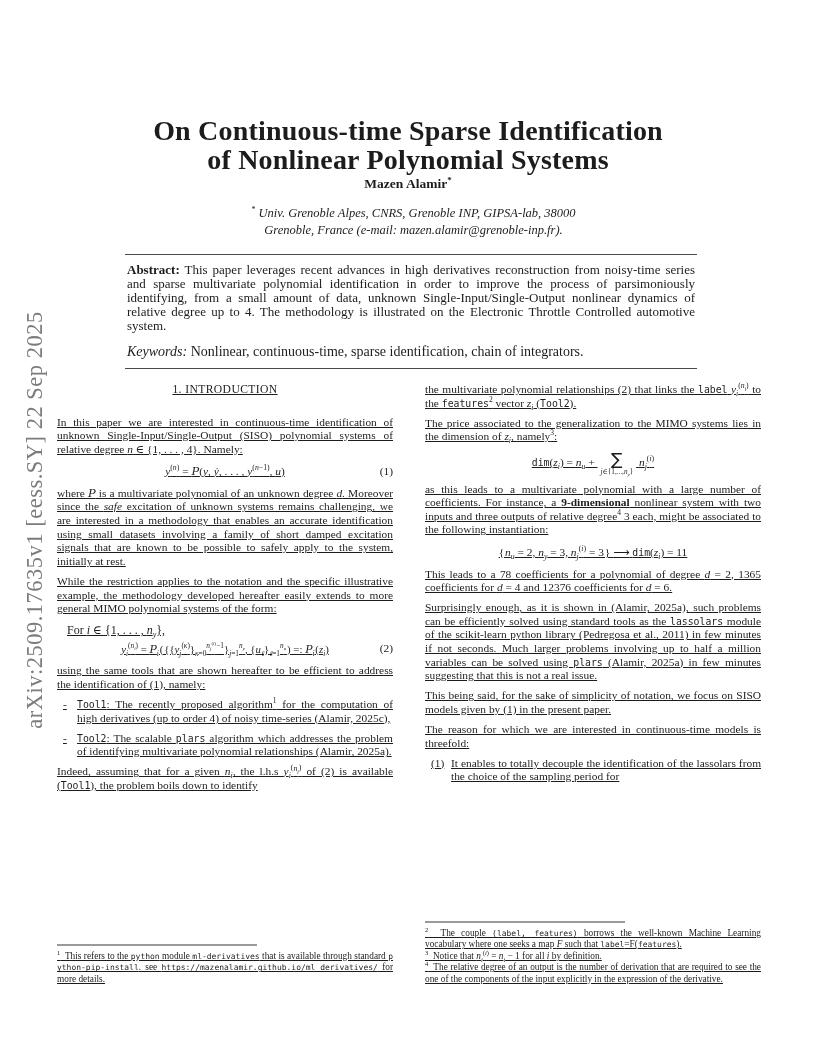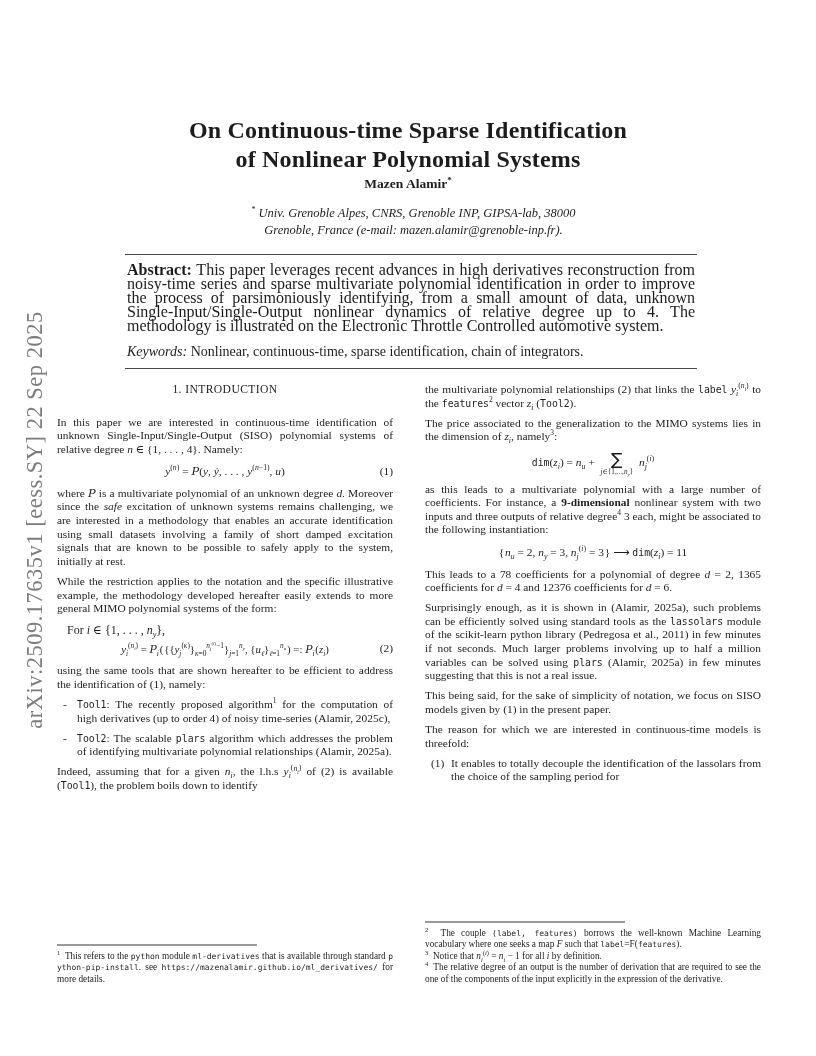--- a/index.html
+++ b/index.html
@@ -7,33 +7,33 @@
     width:816px;height:1056px;background:#ffffff;position:relative;
     font-family:"Liberation Serif","DejaVu Serif",serif;color:#1c1c1c;
     overflow:hidden;
   }
   .arxiv-banner{
     position:absolute;left:22px;top:520px;
     transform:rotate(-90deg) translateX(-50%);transform-origin:0 0;
     white-space:nowrap;font-size:22.5px;color:#7c7c7c;letter-spacing:.5px;
   }
   .title-block{position:absolute;top:116px;left:0;width:100%;text-align:center;}
-  .paper-title{font-size:24px;font-weight:bold;line-height:29px;letter-spacing:.2px;}
+  .paper-title{font-size:28px;font-weight:bold;line-height:29px;letter-spacing:.2px;}
   .author{margin-top:2px;font-size:13.5px;font-weight:bold;}
   .author sup{font-size:9px;line-height:0;}
   .affiliation{margin-top:13px;font-size:12.5px;font-style:italic;line-height:17px;padding-left:11px;}
   .affiliation sup{font-size:8px;line-height:0;font-style:normal;}
   .abstract-block{
     position:absolute;left:125px;top:254px;width:572px;
     border-top:1px solid #4a4a4a;border-bottom:1px solid #4a4a4a;
     padding:8px 2px 9px 2px;box-sizing:border-box;
   }
-  .abs-text{margin:0;font-size:16px;line-height:14px;text-align:justify;}
+  .abs-text{margin:0;font-size:13px;line-height:14px;text-align:justify;}
   .kw-line{margin:12px 0 0 0;font-size:14px;line-height:14px;}
-  .columns{position:absolute;left:57px;top:383px;width:704px;height:602px;display:flex;gap:32px;}
+  .columns{position:absolute;left:57px;top:383px;width:704px;height:602px;display:flex;gap:32px;text-decoration:underline;}
   .col{width:342px;display:flex;flex-direction:column;}
   .col > :first-child{margin-top:0;}
   .sec{font-size:11.6px;font-weight:normal;text-align:center;margin:3px 0 13px 0;letter-spacing:.4px;}
   p.just{margin:6.5px 0 0 0;font-size:11.4px;line-height:13.6px;text-align:justify;}
   sup{font-size:68%;line-height:0;}
   sub{font-size:68%;line-height:0;}
   .fn{font-size:7.5px;}
   .tt{font-family:"DejaVu Sans Mono","Liberation Mono",monospace;font-size:.86em;}
   .cal{font-style:italic;font-family:"DejaVu Serif",serif;}
   .eq{position:relative;margin:7px 0 0 0;font-size:11.4px;text-align:center;line-height:1.5;}

